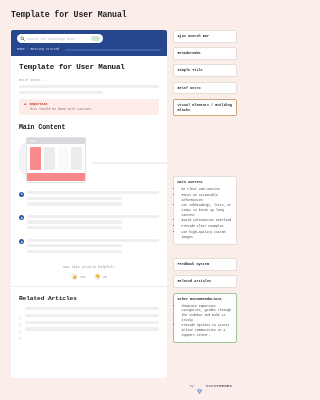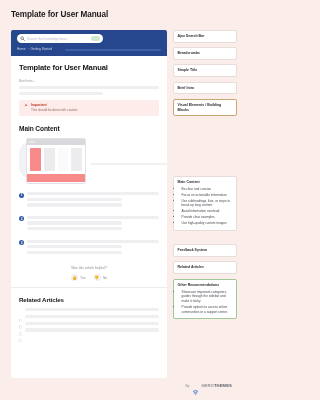--- a/index.html
+++ b/index.html
@@ -2,21 +2,21 @@
 <html><head>
 <meta charset="utf-8">
 <style>
   * { box-sizing: border-box; margin: 0; padding: 0; }
   html, body {
     width: 241px; height: 400px;
     background: #fbeeea;
     font-family: "Liberation Sans", sans-serif;
     overflow: hidden;
   }
-  .page { position: relative; width: 241px; height: 396px; background: #fbeeea; }
+  .page { position: relative; width: 241px; height: 396px; background: #fbeeea; font-family: Liberation Mono, monospace; }
 
   
   .doc-title {
     position: absolute; left: 11px; top: 10px;
     font-size: 8.2px; font-weight: bold; color: #1b1b1b;
     letter-spacing: -0.1px;
   }
 
   
   .mock {

